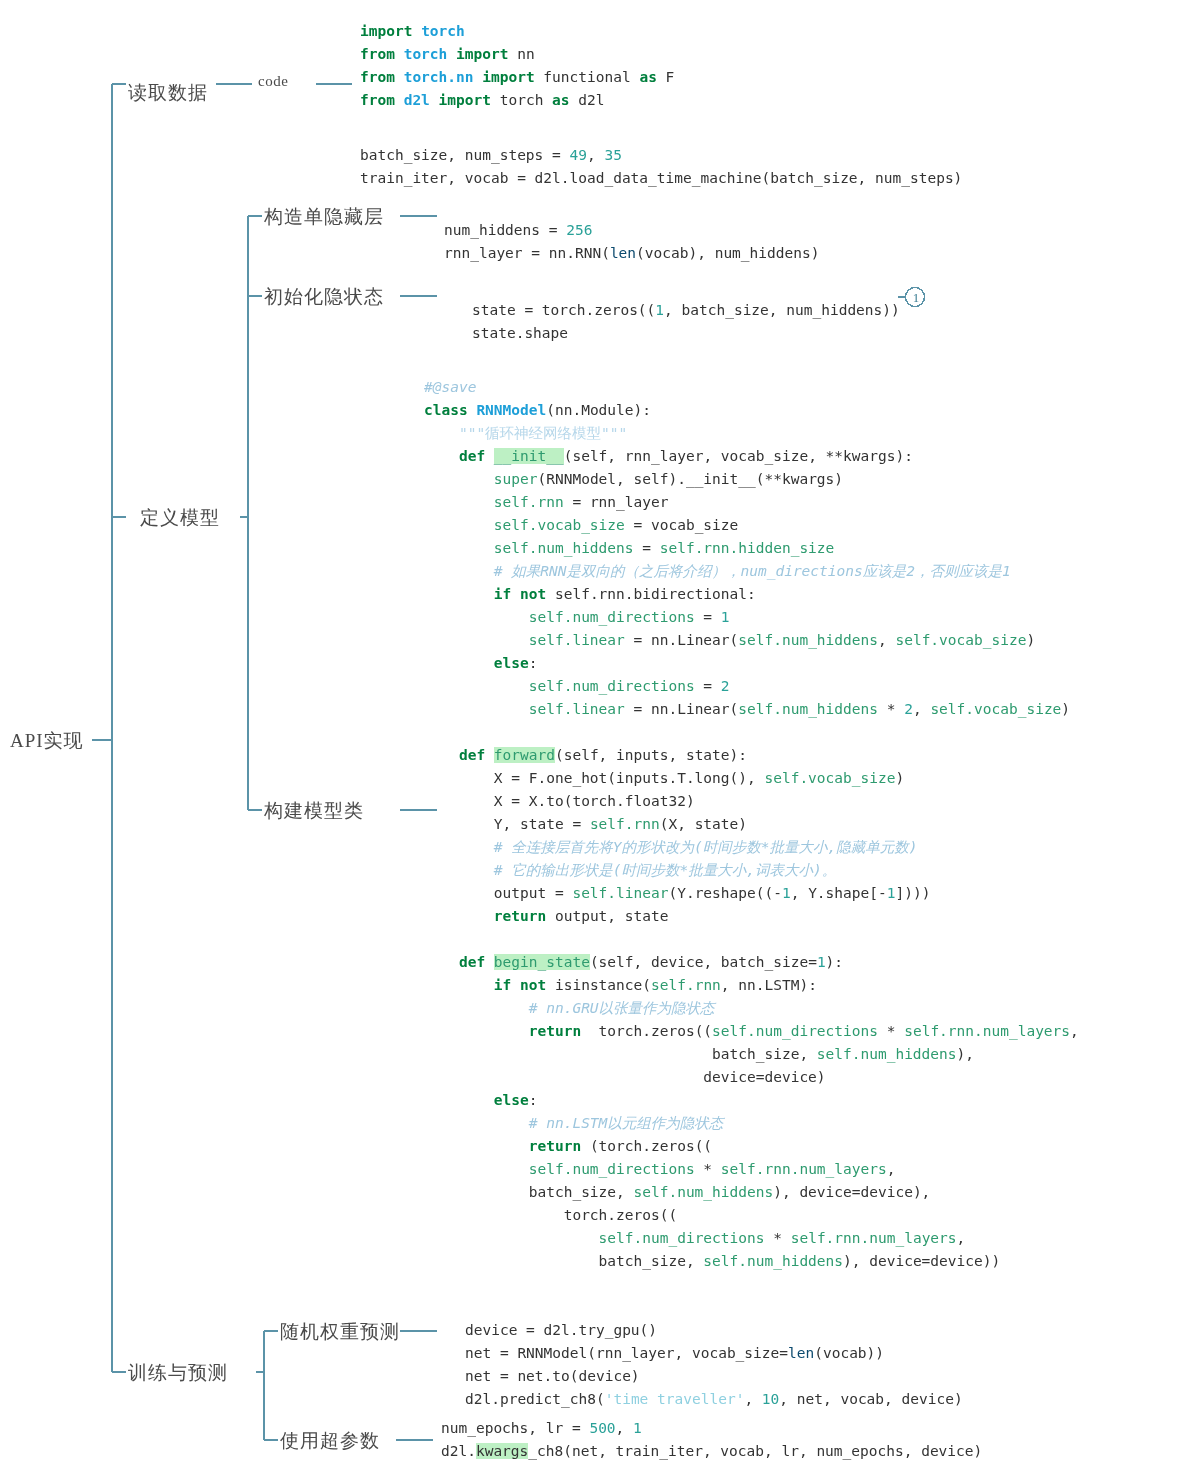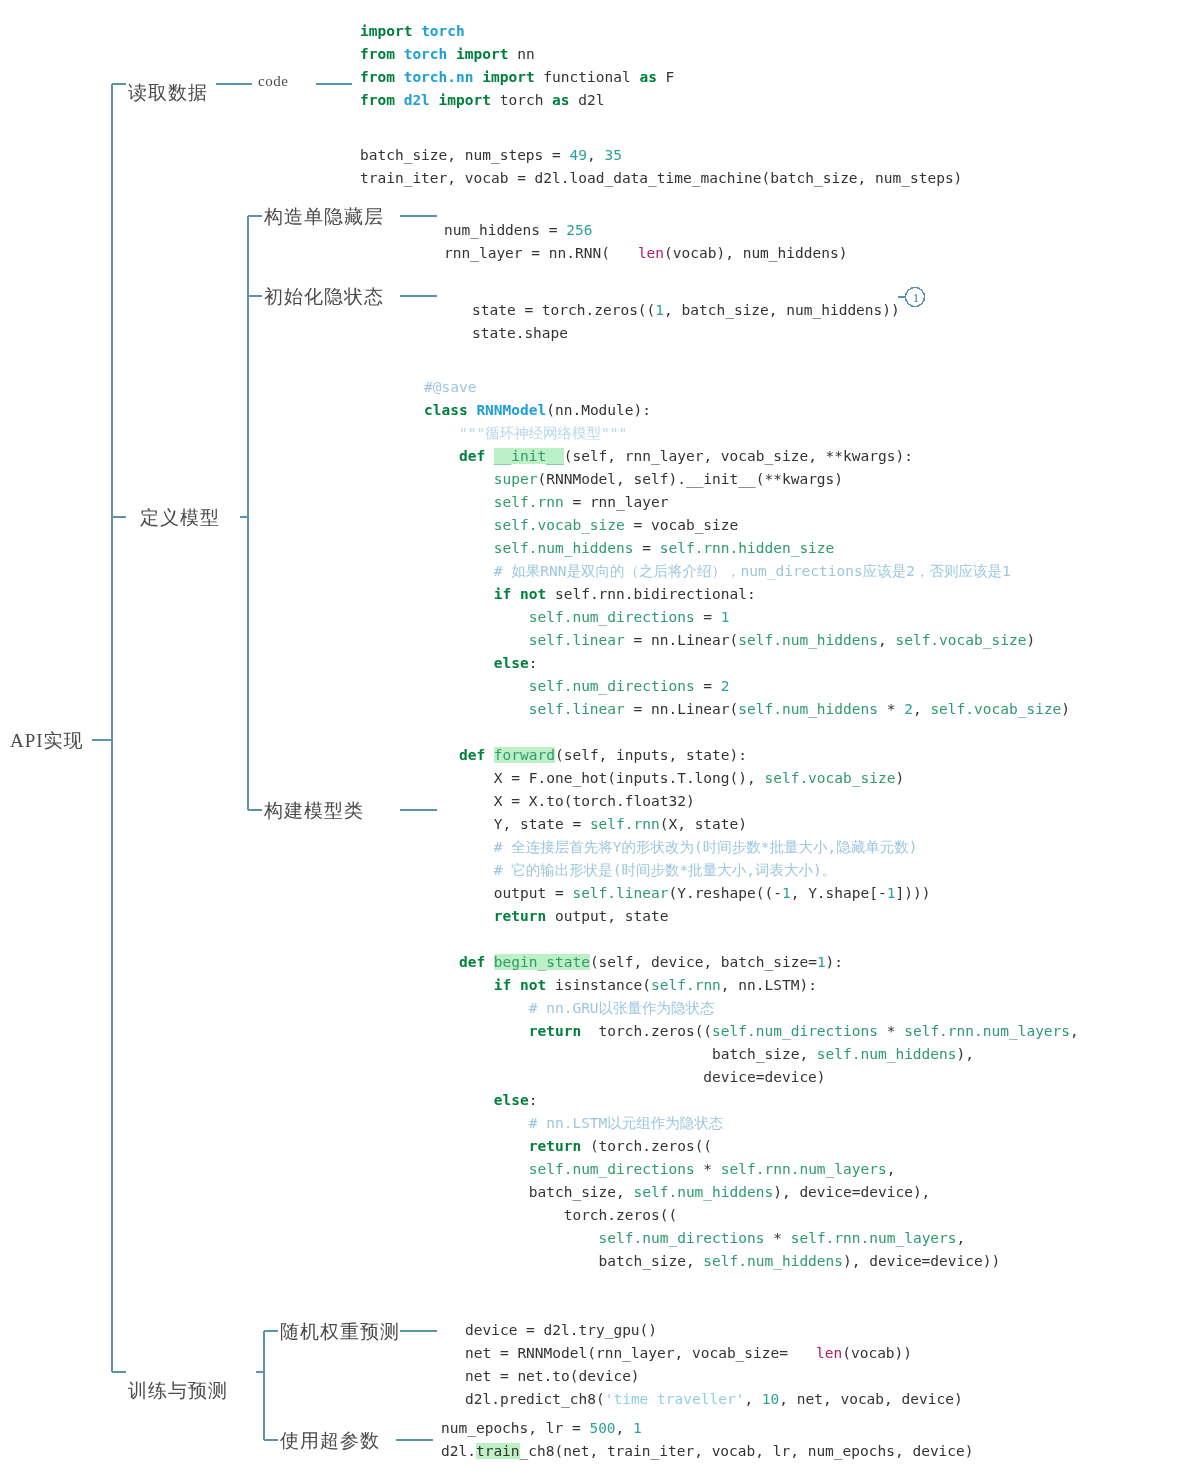--- a/index.html
+++ b/index.html
@@ -33,24 +33,24 @@
     font-family:"DejaVu Sans Mono","Liberation Mono",monospace;
     font-size:14.5px;
     line-height:23px;
     white-space:pre;
     color:#333333;
   }
   .code .ln{display:block;height:23px;}
   .kw      {color:#007f3d;font-weight:bold;}  
   .mod     {color:#1d9fd8;font-weight:bold;}                   
   .num     {color:#2aa198;}                   
-  .fn      {color:#be185d;margin-left:28px;}                   
+  .fn      {color:#0c4a6e;}                   
   .attr    {color:#2e9b6f;}                   
   .str     {color:#8fd0e0;}                   
-  .cmt     {color:#9dc6de;} 
+  .cmt     {color:#9dc6de;font-style:italic;} 
   .cmt2    {color:#9dc6de;}                   
   .doc     {color:#b6d7ea;}                   
   .hl      {background:#bdf0c4;}              
   .txt     {color:#333333;}
 
   .callout{
     position:absolute;
     color:#3b7d93;
     font-family:"Liberation Serif",serif;
   }
@@ -102,21 +102,21 @@
 
   <div class="node" style="left:128px;top:80px;">读取数据</div>
   <div class="node mono" style="left:258px;top:73px;font-size:15px;">code</div>
 
   <div class="node" style="left:264px;top:204px;">构造单隐藏层</div>
   <div class="node" style="left:264px;top:284px;">初始化隐状态</div>
 
   <div class="node" style="left:140px;top:505px;">定义模型</div>
   <div class="node" style="left:264px;top:798px;">构建模型类</div>
 
-  <div class="node" style="left:128px;top:1360px;margin-top:18px;">训练与预测</div>
+  <div class="node" style="left:128px;top:1360px;">训练与预测</div>
   <div class="node" style="left:280px;top:1319px;">随机权重预测</div>
   <div class="node" style="left:280px;top:1428px;">使用超参数</div>
 
   <div class="callout" style="left:909px;top:288px;width:14px;text-align:center;font-size:13px;line-height:19px;">
     <span>1</span>
   </div>
 
   <div class="code" style="left:360px;top:-3px;">
 <span class="ln"><span class="kw">import</span> <span class="mod">torch</span></span><span class="ln"><span class="kw">from</span> <span class="mod">torch</span> <span class="kw">import</span> <span class="txt">nn</span></span><span class="ln"><span class="kw">from</span> <span class="mod">torch.nn</span> <span class="kw">import</span> <span class="txt">functional</span> <span class="kw">as</span> <span class="txt">F</span></span><span class="ln"><span class="kw">from</span> <span class="mod">d2l</span> <span class="kw">import</span> <span class="txt">torch</span> <span class="kw">as</span> <span class="txt">d2l</span></span>
   </div>
@@ -135,16 +135,16 @@
 
   <div class="code" style="left:424px;top:353px;">
 <span class="ln"><span class="cmt">#@save</span></span><span class="ln"><span class="kw">class</span> <span class="mod">RNNModel</span><span class="txt">(nn.Module):</span></span><span class="ln"><span class="doc">    """循环神经网络模型"""</span></span><span class="ln"><span class="txt">    </span><span class="kw">def</span> <span class="attr"><span class="hl">__init__</span></span><span class="txt">(self, rnn_layer, vocab_size, **kwargs):</span></span><span class="ln"><span class="attr">        super</span><span class="txt">(RNNModel, self).</span><span class="txt">__init__</span><span class="txt">(**kwargs)</span></span><span class="ln"><span class="attr">        self.rnn</span><span class="txt"> = rnn_layer</span></span><span class="ln"><span class="attr">        self.vocab_size</span><span class="txt"> = vocab_size</span></span><span class="ln"><span class="attr">        self.num_hiddens</span><span class="txt"> = </span><span class="attr">self.rnn.hidden_size</span></span><span class="ln"><span class="cmt2">        # </span><span class="cmt">如果RNN是双向的（之后将介绍），num_directions应该是2，否则应该是1</span></span><span class="ln"><span class="txt">        </span><span class="kw">if not</span><span class="txt"> self.rnn.bidirectional:</span></span><span class="ln"><span class="attr">            self.num_directions</span><span class="txt"> = </span><span class="num">1</span></span><span class="ln"><span class="attr">            self.linear</span><span class="txt"> = nn.Linear(</span><span class="attr">self.num_hiddens</span><span class="txt">, </span><span class="attr">self.vocab_size</span><span class="txt">)</span></span><span class="ln"><span class="txt">        </span><span class="kw">else</span><span class="txt">:</span></span><span class="ln"><span class="attr">            self.num_directions</span><span class="txt"> = </span><span class="num">2</span></span><span class="ln"><span class="attr">            self.linear</span><span class="txt"> = nn.Linear(</span><span class="attr">self.num_hiddens</span><span class="txt"> * </span><span class="num">2</span><span class="txt">, </span><span class="attr">self.vocab_size</span><span class="txt">)</span></span><span class="ln"> </span><span class="ln"><span class="txt">    </span><span class="kw">def</span> <span class="attr"><span class="hl">forward</span></span><span class="txt">(self, inputs, state):</span></span><span class="ln"><span class="txt">        X = F.one_hot(inputs.T.long(), </span><span class="attr">self.vocab_size</span><span class="txt">)</span></span><span class="ln"><span class="txt">        X = X.to(torch.float32)</span></span><span class="ln"><span class="txt">        Y, state = </span><span class="attr">self.rnn</span><span class="txt">(X, state)</span></span><span class="ln"><span class="cmt2">        # </span><span class="cmt">全连接层首先将Y的形状改为(时间步数*批量大小,隐藏单元数)</span></span><span class="ln"><span class="cmt2">        # </span><span class="cmt">它的输出形状是(时间步数*批量大小,词表大小)。</span></span><span class="ln"><span class="txt">        output = </span><span class="attr">self.linear</span><span class="txt">(Y.reshape((-</span><span class="num">1</span><span class="txt">, Y.shape[-</span><span class="num">1</span><span class="txt">])))</span></span><span class="ln"><span class="txt">        </span><span class="kw">return</span><span class="txt"> output, state</span></span><span class="ln"> </span><span class="ln"><span class="txt">    </span><span class="kw">def</span> <span class="attr"><span class="hl">begin_state</span></span><span class="txt">(self, device, batch_size=</span><span class="num">1</span><span class="txt">):</span></span><span class="ln"><span class="txt">        </span><span class="kw">if not</span><span class="txt"> isinstance(</span><span class="attr">self.rnn</span><span class="txt">, nn.LSTM):</span></span><span class="ln"><span class="cmt2">            # </span><span class="cmt">nn.GRU以张量作为隐状态</span></span><span class="ln"><span class="txt">            </span><span class="kw">return</span><span class="txt">  torch.zeros((</span><span class="attr">self.num_directions</span><span class="txt"> * </span><span class="attr">self.rnn.num_layers</span><span class="txt">,</span></span><span class="ln"><span class="txt">                                 batch_size, </span><span class="attr">self.num_hiddens</span><span class="txt">),</span></span><span class="ln"><span class="txt">                                device=device)</span></span><span class="ln"><span class="txt">        </span><span class="kw">else</span><span class="txt">:</span></span><span class="ln"><span class="cmt2">            # </span><span class="cmt">nn.LSTM以元组作为隐状态</span></span><span class="ln"><span class="txt">            </span><span class="kw">return</span><span class="txt"> (torch.zeros((</span></span><span class="ln"><span class="txt">            </span><span class="attr">self.num_directions</span><span class="txt"> * </span><span class="attr">self.rnn.num_layers</span><span class="txt">,</span></span><span class="ln"><span class="txt">            batch_size, </span><span class="attr">self.num_hiddens</span><span class="txt">), device=device),</span></span><span class="ln"><span class="txt">                torch.zeros((</span></span><span class="ln"><span class="txt">                    </span><span class="attr">self.num_directions</span><span class="txt"> * </span><span class="attr">self.rnn.num_layers</span><span class="txt">,</span></span><span class="ln"><span class="txt">                    batch_size, </span><span class="attr">self.num_hiddens</span><span class="txt">), device=device))</span></span>
   </div>
 
   <div class="code" style="left:465px;top:1296px;">
 <span class="ln"><span class="txt">device = d2l.try_gpu()</span></span><span class="ln"><span class="txt">net = RNNModel(rnn_layer, vocab_size=</span><span class="fn">len</span><span class="txt">(vocab))</span></span><span class="ln"><span class="txt">net = net.to(device)</span></span><span class="ln"><span class="txt">d2l.predict_ch8(</span><span class="str">'time traveller'</span><span class="txt">, </span><span class="num">10</span><span class="txt">, net, vocab, device)</span></span>
   </div>
 
   <div class="code" style="left:441px;top:1394px;">
-<span class="ln"><span class="txt">num_epochs, lr = </span><span class="num">500</span><span class="txt">, </span><span class="num">1</span></span><span class="ln"><span class="txt">d2l.</span><span class="hl">train</span><span class="txt">_ch8(net, train_iter, vocab, lr, num_epochs, device)</span></span>
+<span class="ln"><span class="txt">num_epochs, lr = </span><span class="num">500</span><span class="txt">, </span><span class="num">1</span></span><span class="ln"><span class="txt">d2l.</span><span class="hl">kwargs</span><span class="txt">_ch8(net, train_iter, vocab, lr, num_epochs, device)</span></span>
   </div>
 
 </div>
 
 </body></html>

